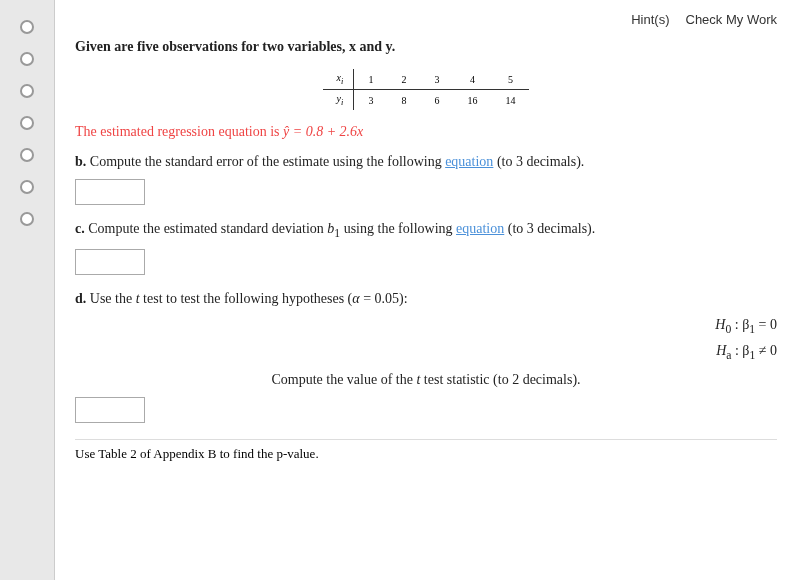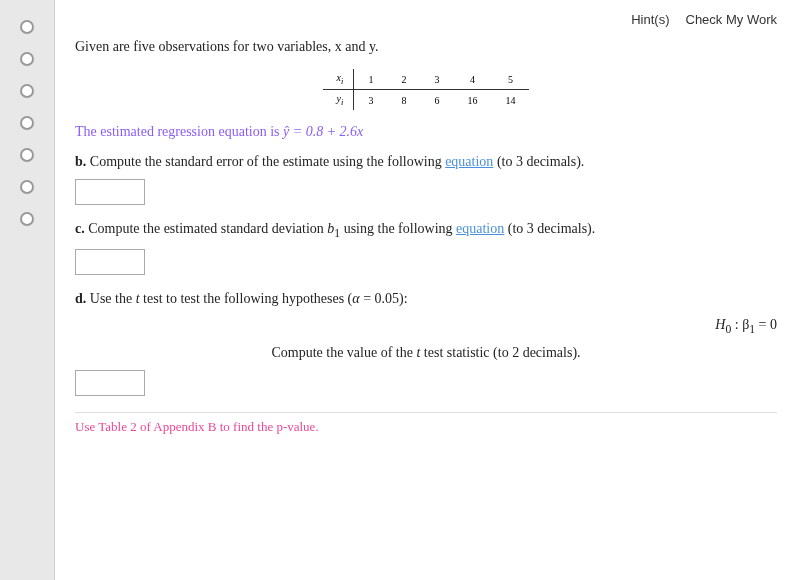--- a/index.html
+++ b/index.html
@@ -53,20 +53,21 @@
     .check-work-link {
       color: #333;
       font-weight: normal;
       text-decoration: none;
       cursor: pointer;
     }
     .intro-text {
       font-size: 14px;
       margin-bottom: 14px;
       color: #222;
+      font-weight: bold;
     }
     .data-table {
       border-collapse: collapse;
       margin: 0 auto 14px auto;
       font-size: 10px;
     }
     .data-table td {
       padding: 3px 14px;
       text-align: center;
     }
@@ -74,21 +75,21 @@
       border-bottom: 1px solid #333;
     }
     .data-table .label-col {
       border-right: 1px solid #333;
       font-style: italic;
       padding-right: 10px;
     }
     .regression-eq {
       font-size: 14px;
       margin-bottom: 14px;
-      color: #8b5cf6;
+      color: #ef4444;
     }
     .section {
       margin-bottom: 12px;
     }
     .section-label {
       font-size: 14px;
       color: #222;
       margin-bottom: 5px;
     }
     .section-label b {
@@ -113,21 +114,21 @@
     }
     .hypotheses {
       font-size: 14px;
       margin: 6px 0;
       line-height: 1.7;
       color: #222;
       text-align: right;
     }
     .bottom-text {
       font-size: 13px;
-      color: #ec4899;
+      color: #000000;
       margin-top: 10px;
       border-top: 1px solid #ddd;
       padding-top: 6px;
     }
   </style>
 </head>
 <body>
 
 <div class="left-sidebar">
   <div class="radio-dot"></div>
@@ -195,20 +196,21 @@
     <input type="text" class="answer-box" style="">
   </div>
 
   <div class="section">
     <p class="section-label">
       <b>d.</b>
       <span> Use the <i>t</i> test to test the following hypotheses (<i>α</i> = 0.05):</span>
     </p>
     <div class="hypotheses">
       <div><i>H</i><sub>0</sub> : β<sub>1</sub> = 0</div>
+      <div><i>H</i><sub>a</sub> : β<sub>1</sub> ≠ 0</div>
     </div>
     <p class="section-label" style="margin-top:6px; font-size:14px;text-align:center;">
       Compute the value of the <i>t</i> test statistic (to 2 decimals).
     </p>
     <input type="text" class="answer-box" style="">
   </div>
 
   <div class="bottom-text">Use Table 2 of Appendix B to find the p-value.</div>
 
 </div>

